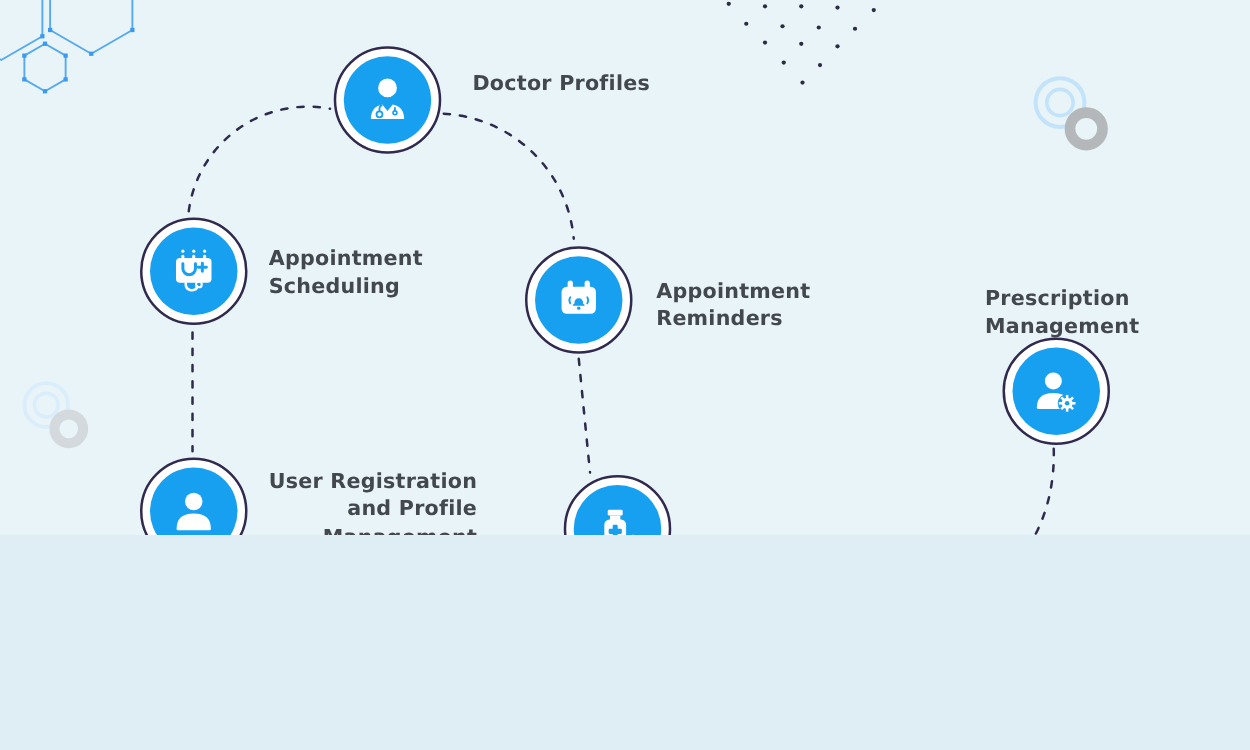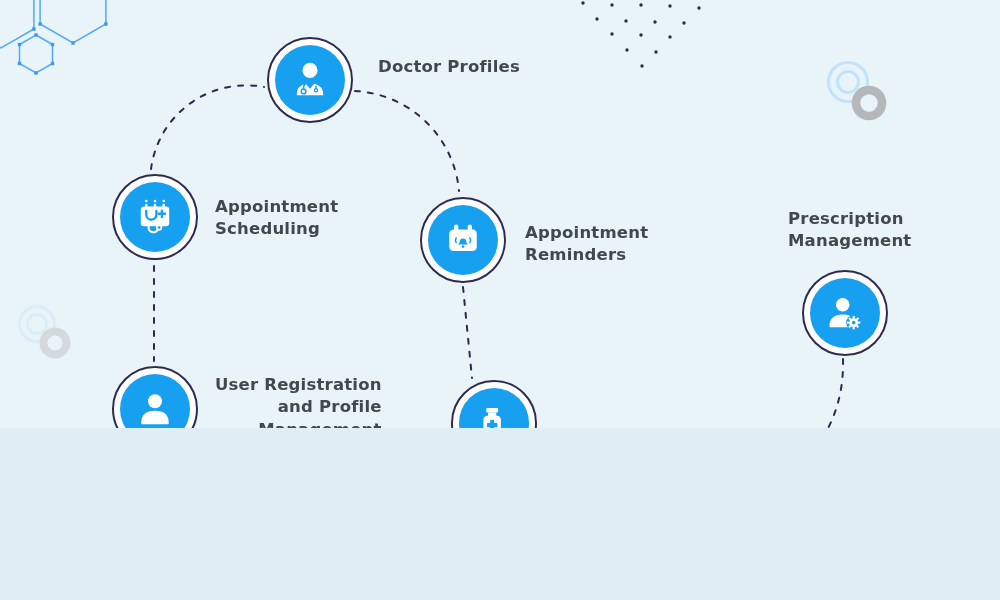--- a/index.html
+++ b/index.html
@@ -31,21 +31,21 @@
   .n-tele{left:451px;top:380px;}
   .n-health{left:625px;top:474px;}
   .n-rx{left:802px;top:270px;}
   
   .l-doctor{left:378px;top:56px;}
   .l-sched{left:215px;top:196px;}
   .l-user{left:215px;top:374px;text-align:right;}
   .l-remind{left:525px;top:222px;}
   .l-tele{left:560px;top:398px;}
   .l-health{left:723px;top:495px;}
-  .l-rx{left:788px;top:208px;}
+  .l-rx{left:788px;top:228px;}
 </style>
 </head>
 <body>
 
 <div class="canvas">
 
   <svg class="layer" viewBox="0 0 1000 600">
 
     <g stroke="#54a9f2" stroke-width="1.5" fill="none">
       <polygon points="36,35 52.5,44.5 52.5,63.5 36,73 19.5,63.5 19.5,44.5"></polygon>

